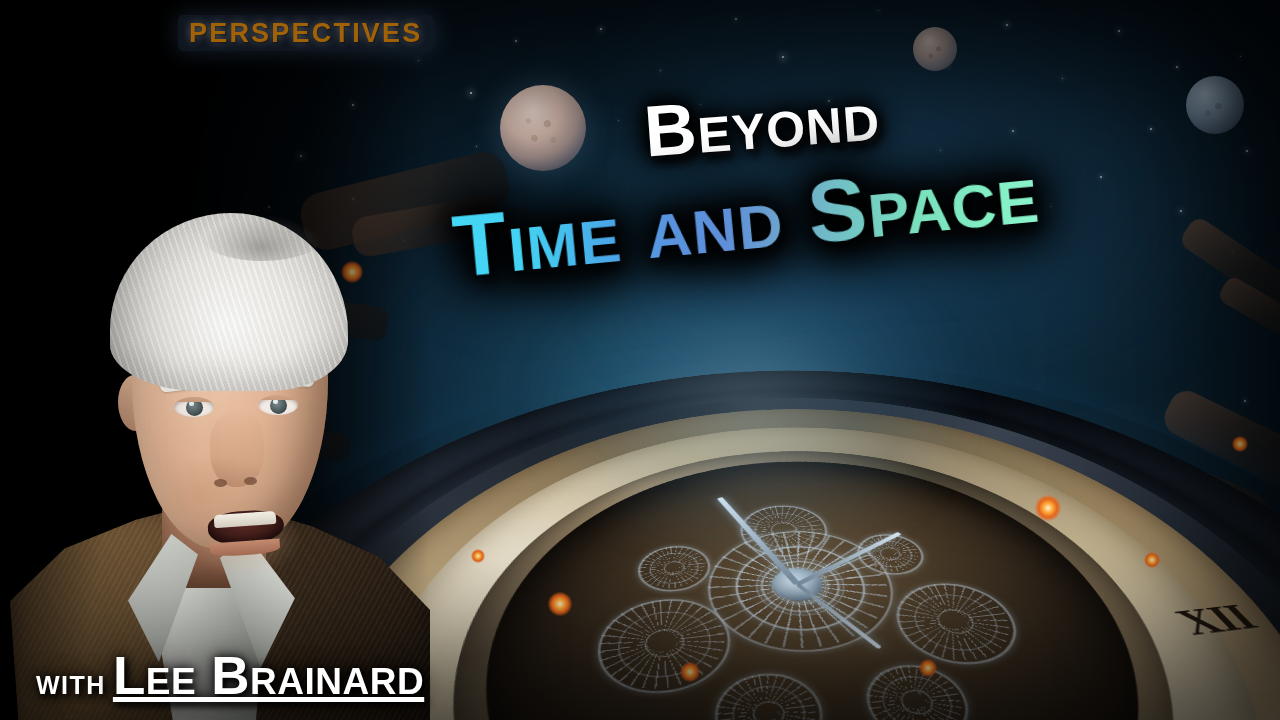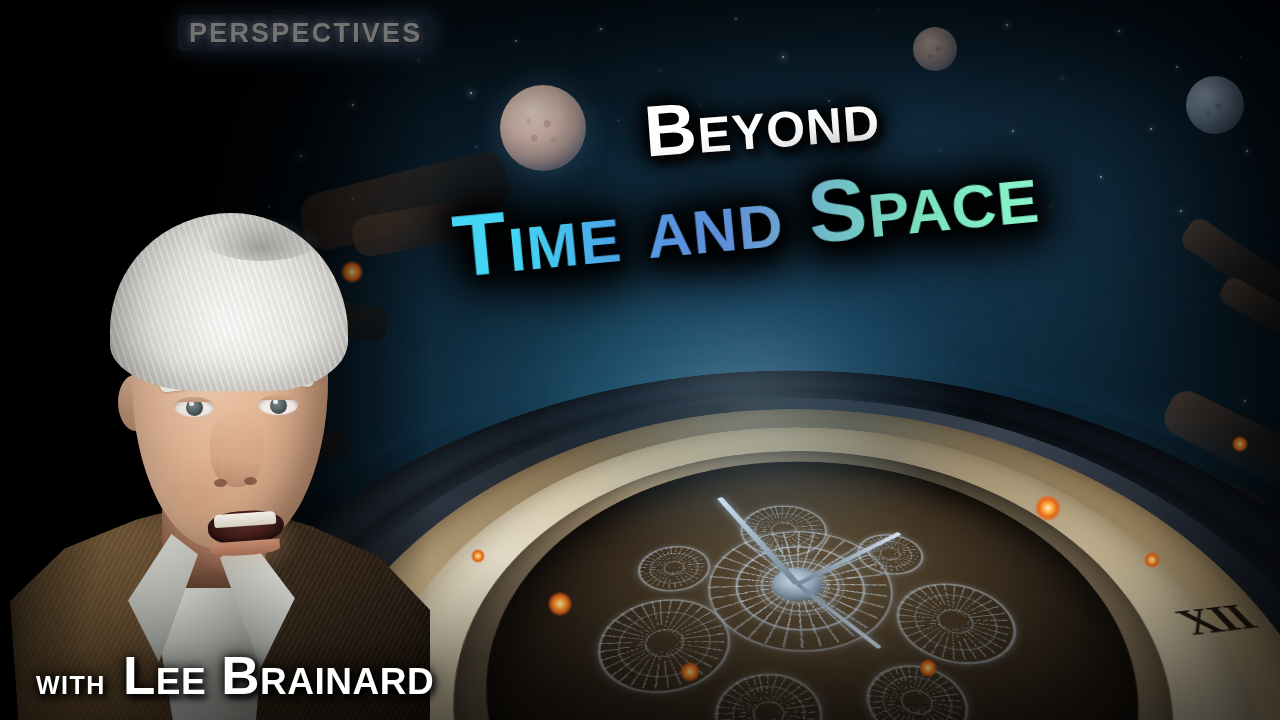--- a/index.html
+++ b/index.html
@@ -244,21 +244,21 @@
   .logo{position:absolute;left:30px;top:10px;}
   .logo-main{font-family:"Liberation Serif", serif;font-weight:700;
     font-size:62px;line-height:1;color:#fff;letter-spacing:1px;
     text-shadow:0 0 14px rgba(255,255,255,.30), 0 0 34px rgba(200,220,255,.18),
                 2px 2px 3px rgba(0,0,0,.9);}
   .logo-sub-box{display:inline-block;margin-top:5px;margin-left:148px;
     padding:5px 11px 4px 11px;border-radius:5px;
     background:rgba(18,26,38,.85);
     box-shadow:0 0 22px rgba(90,130,180,.25);}
   .logo-sub{font-family:"Liberation Sans", sans-serif;font-weight:700;
-    font-size:27px;line-height:1;color:#737373;letter-spacing:2.2px;
+    font-size:27px;line-height:1;color:#a16207;letter-spacing:2.2px;
     text-shadow:0 0 9px rgba(255,255,255,.35), 1px 1px 2px rgba(0,0,0,.9);}
 
   
   .title-block{position:absolute;left:0;top:0;width:1280px;height:300px;
     pointer-events:none;}
 
   .tl{position:absolute;white-space:nowrap;
     font-family:"Liberation Sans", sans-serif;font-weight:700;
     font-variant:small-caps;letter-spacing:1px;}
 
@@ -281,21 +281,21 @@
       drop-shadow(0 0 10px #000) drop-shadow(0 0 18px #000)
       drop-shadow(0 0 28px rgba(0,0,0,.98)) drop-shadow(4px 6px 6px rgba(0,0,0,.9));}
 
   
   .byline{position:absolute;left:36px;top:645px;white-space:nowrap;
     font-family:"Liberation Sans", sans-serif;font-weight:700;
     color:#fff;font-variant:small-caps;letter-spacing:.5px;
     text-shadow:0 0 10px rgba(0,0,0,.95), 0 0 22px rgba(0,0,0,.8),
                 3px 4px 6px rgba(0,0,0,.9);}
   .byline .w{font-size:35px;letter-spacing:1.5px;}
-  .byline .n{font-size:53px;margin-left:17px;letter-spacing:.5px;}
+  .byline .n{font-size:53px;margin-left:7px;letter-spacing:.5px;text-decoration:underline;}
 </style>
 </head>
 <body>
 
 <div class="stage">
 
   <div class="space-bg"></div>
   <div class="neb1"></div>
   <div class="neb2"></div>
 

